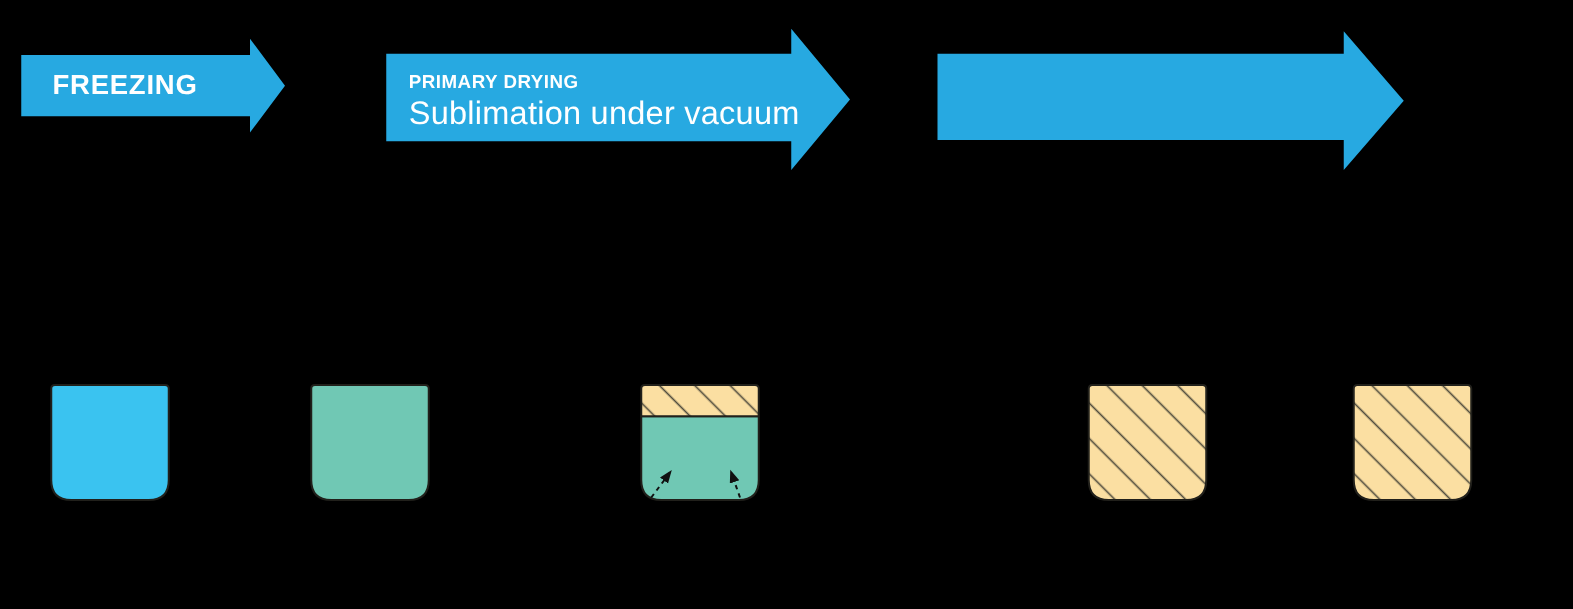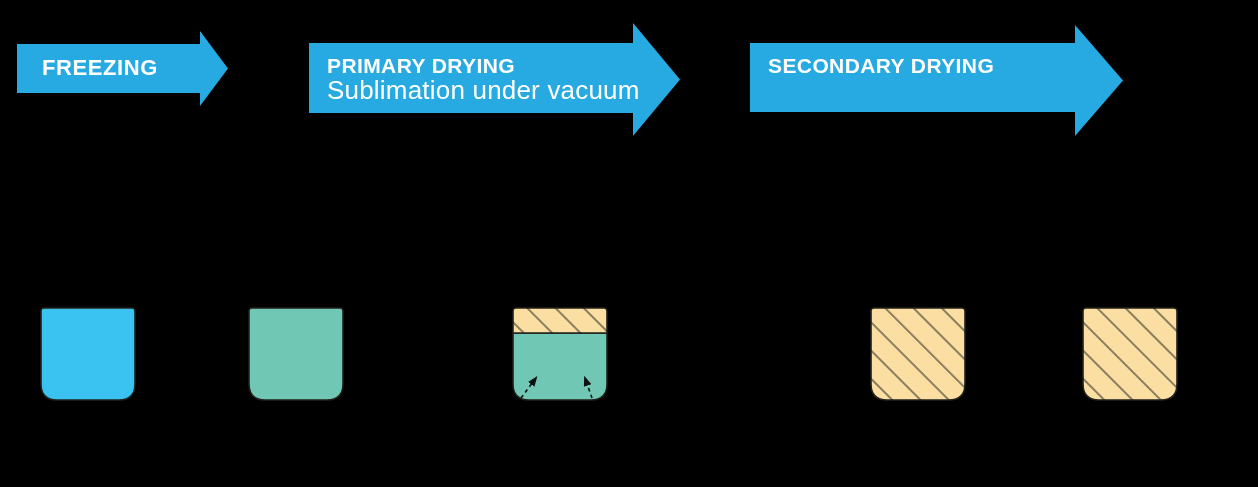--- a/index.html
+++ b/index.html
@@ -23,21 +23,21 @@
   }
   .stage-label {
     position: absolute;
     color: #FFFFFF;
     line-height: 24px;
     white-space: nowrap;
     pointer-events: none;
   }
   .stage-label .title {
     font-weight: 700;
-    font-size: 21px;
+    font-size: 15px;
     letter-spacing: 0.4px;
   }
   .stage-label .subtitle {
     font-weight: 400;
     font-size: 26px;
     letter-spacing: 0.2px;
   }
   .stage-label.single .title {
     font-size: 22px;
     letter-spacing: 0.6px;
@@ -98,16 +98,15 @@
   <div class="stage-label single" style="left:42px; top:56px;">
     <div class="title">FREEZING</div>
   </div>
 
   <div class="stage-label" style="left:327px; top:54px;">
     <div class="title">PRIMARY DRYING</div>
     <div class="subtitle">Sublimation under vacuum</div>
   </div>
 
   <div class="stage-label" style="left:768px; top:54px;">
-    <div class="title">SECONDARY DRYING</div>
   </div>
 
 </div>
 
 </body></html>

